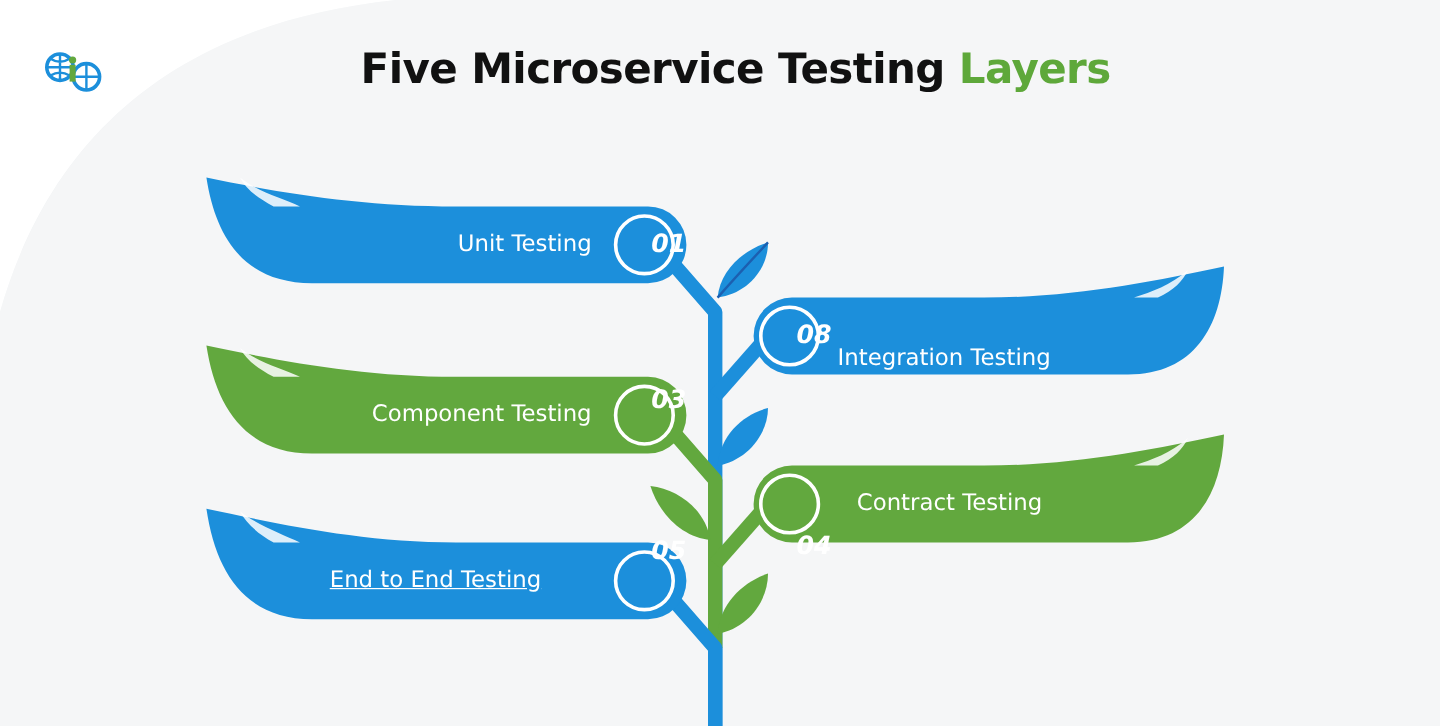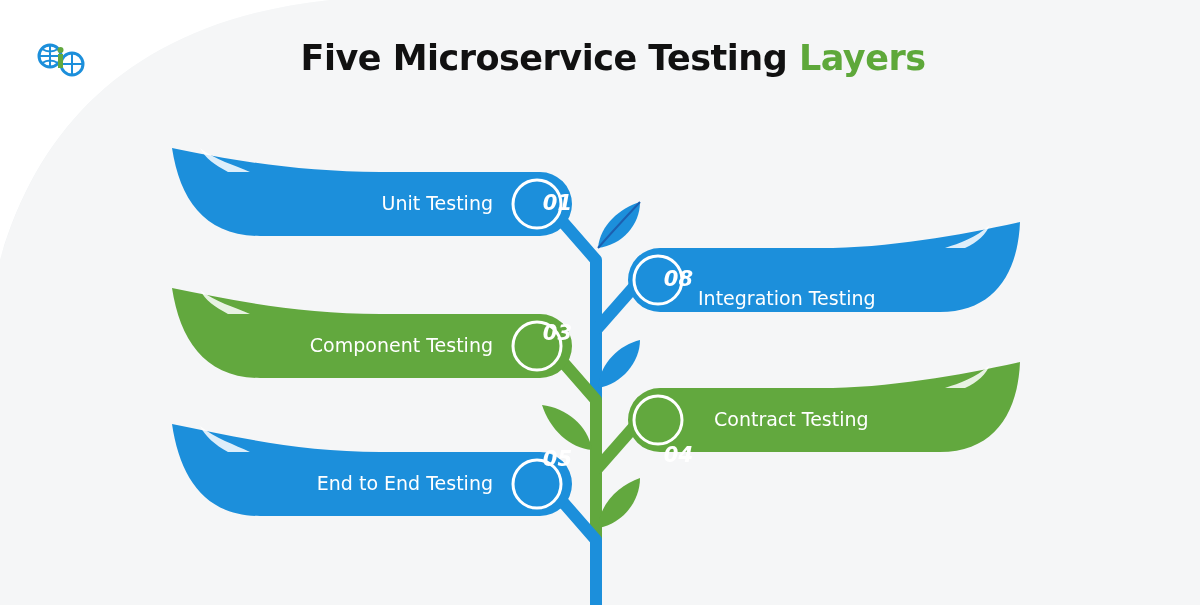--- a/index.html
+++ b/index.html
@@ -89,14 +89,14 @@
 
 <div class="lbl" style="left:698px;top:267px;margin-top:20px;">Integration Testing</div>
 <div class="num" style="left:634px;top:267px;">08</div>
 
 <div class="lbl" style="right:707px;top:334px;">Component Testing</div>
 <div class="num" style="left:513px;top:321px;">03</div>
 
 <div class="lbl" style="left:714px;top:408px;">Contract Testing</div>
 <div class="num" style="left:634px;top:407px;margin-top:36px;">04</div>
 
-<div class="lbl" style="right:707px;top:472px;">End to End Testing</div>
+<div class="lbl" style="right:749px;top:472px;text-decoration:underline;">End to End Testing</div>
 <div class="num" style="left:513px;top:447px;">05</div>
 
 </body></html>

